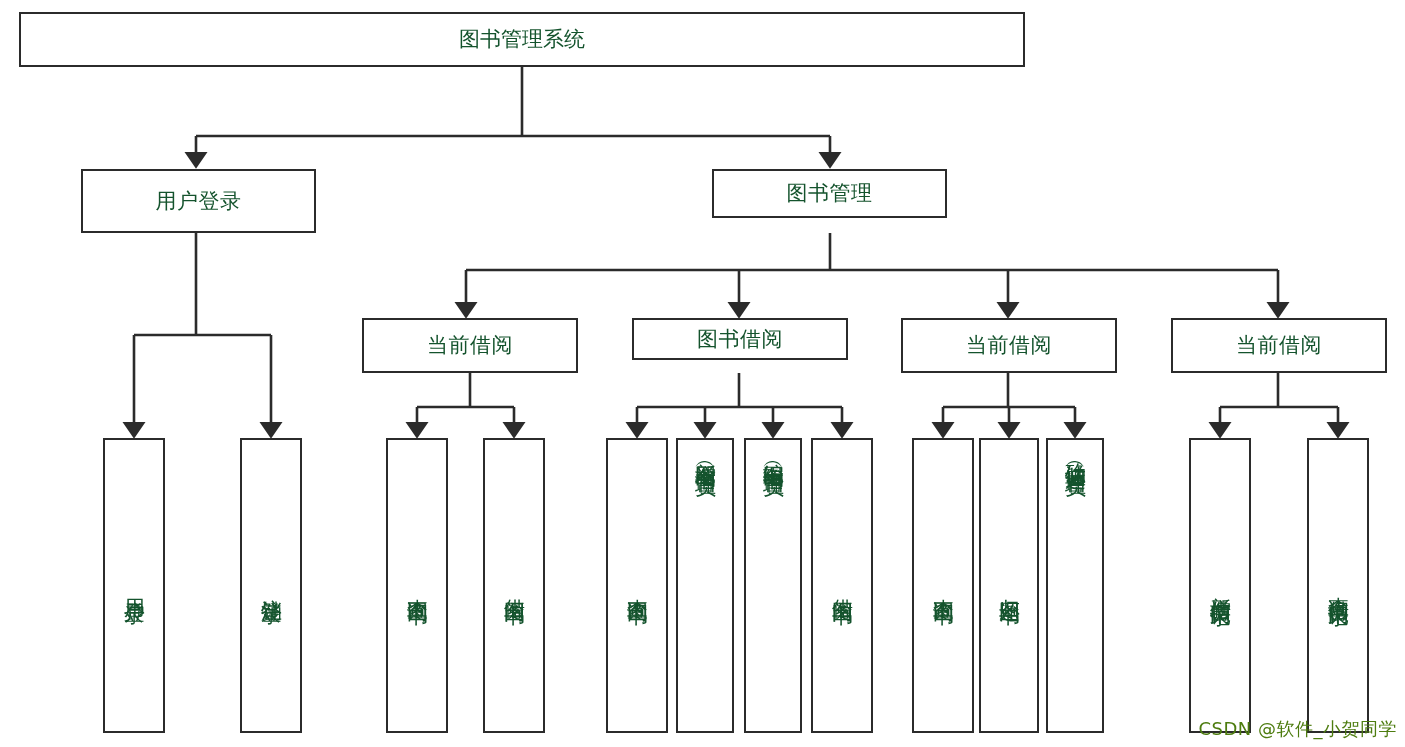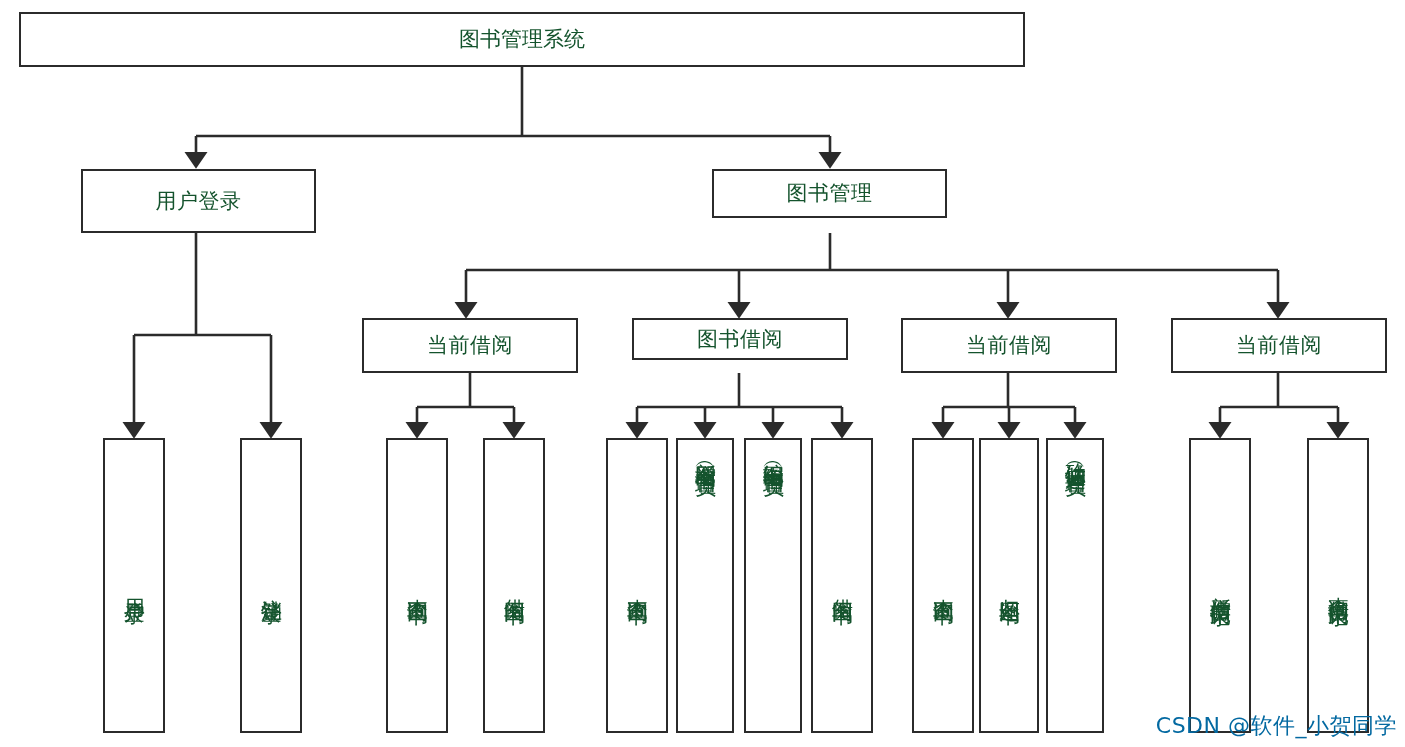--- a/index.html
+++ b/index.html
@@ -56,22 +56,22 @@
     justify-content: center;
     align-items: center;
   }
   .node-v.top-align {
     justify-content: flex-start;
   }
   #watermark {
     position: absolute;
     right: 8px;
     bottom: 6px;
-    font-size: 22px;
-    color: #0369a1;
+    font-size: 18px;
+    color: #4d7c0f;
     white-space: nowrap;
     letter-spacing: 0.5px;
   }
 </style>
 </head>
 <body>
 
 <div id="diagram-root">
 
   <svg id="edges-layer" viewBox="0 0 1405 747" width="1405" height="747" xmlns="http://www.w3.org/2000/svg">

